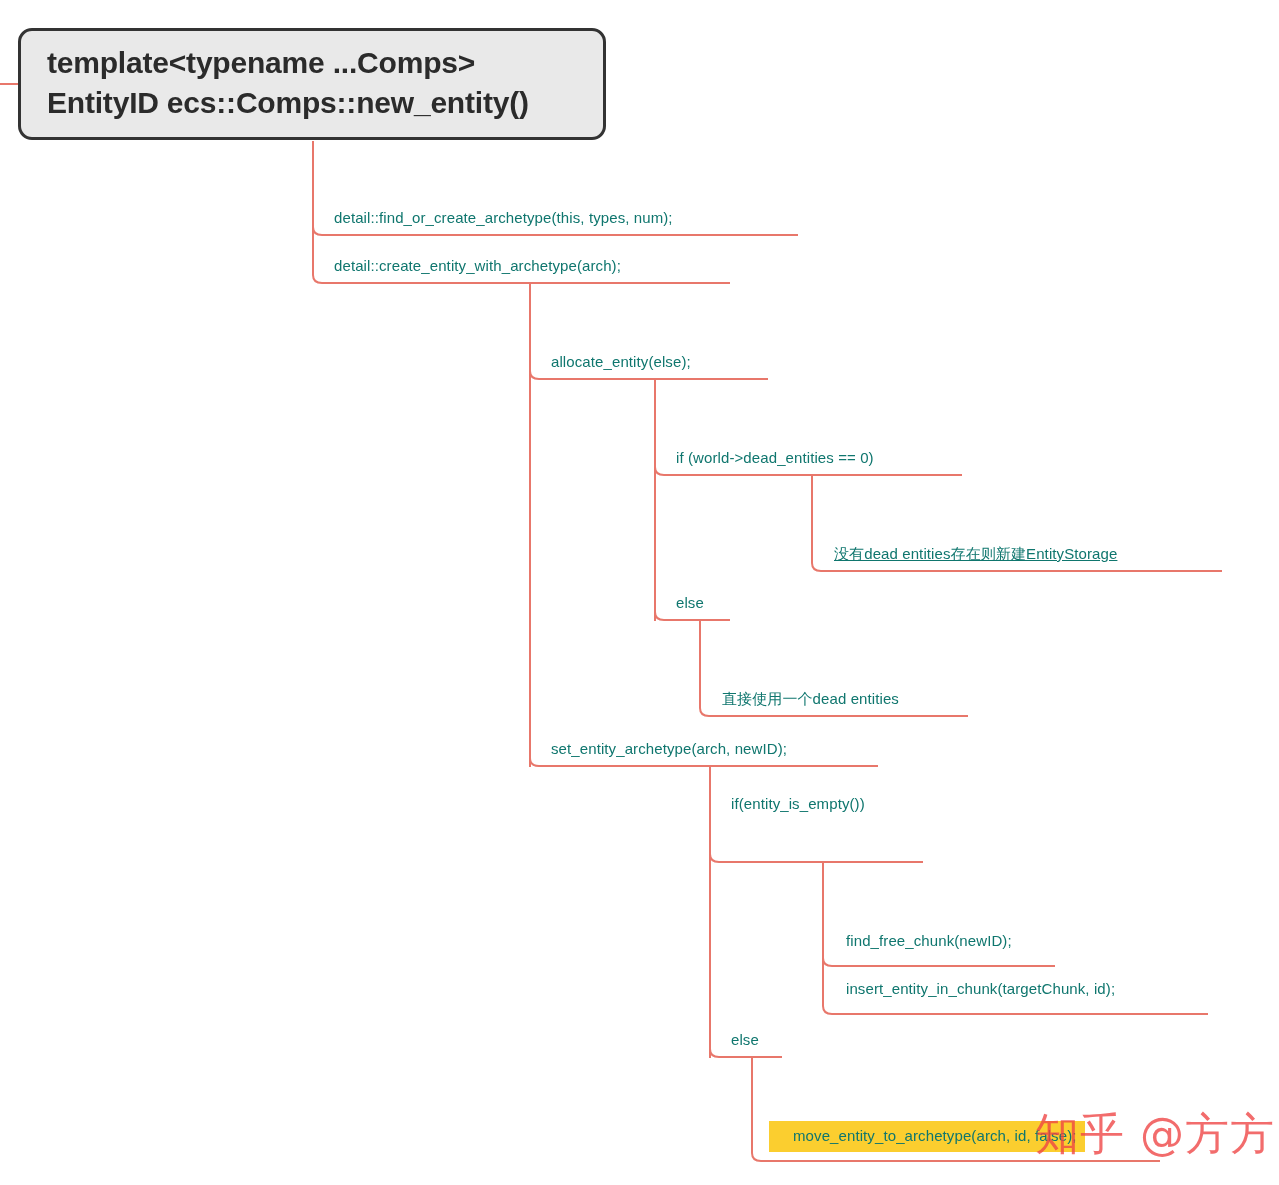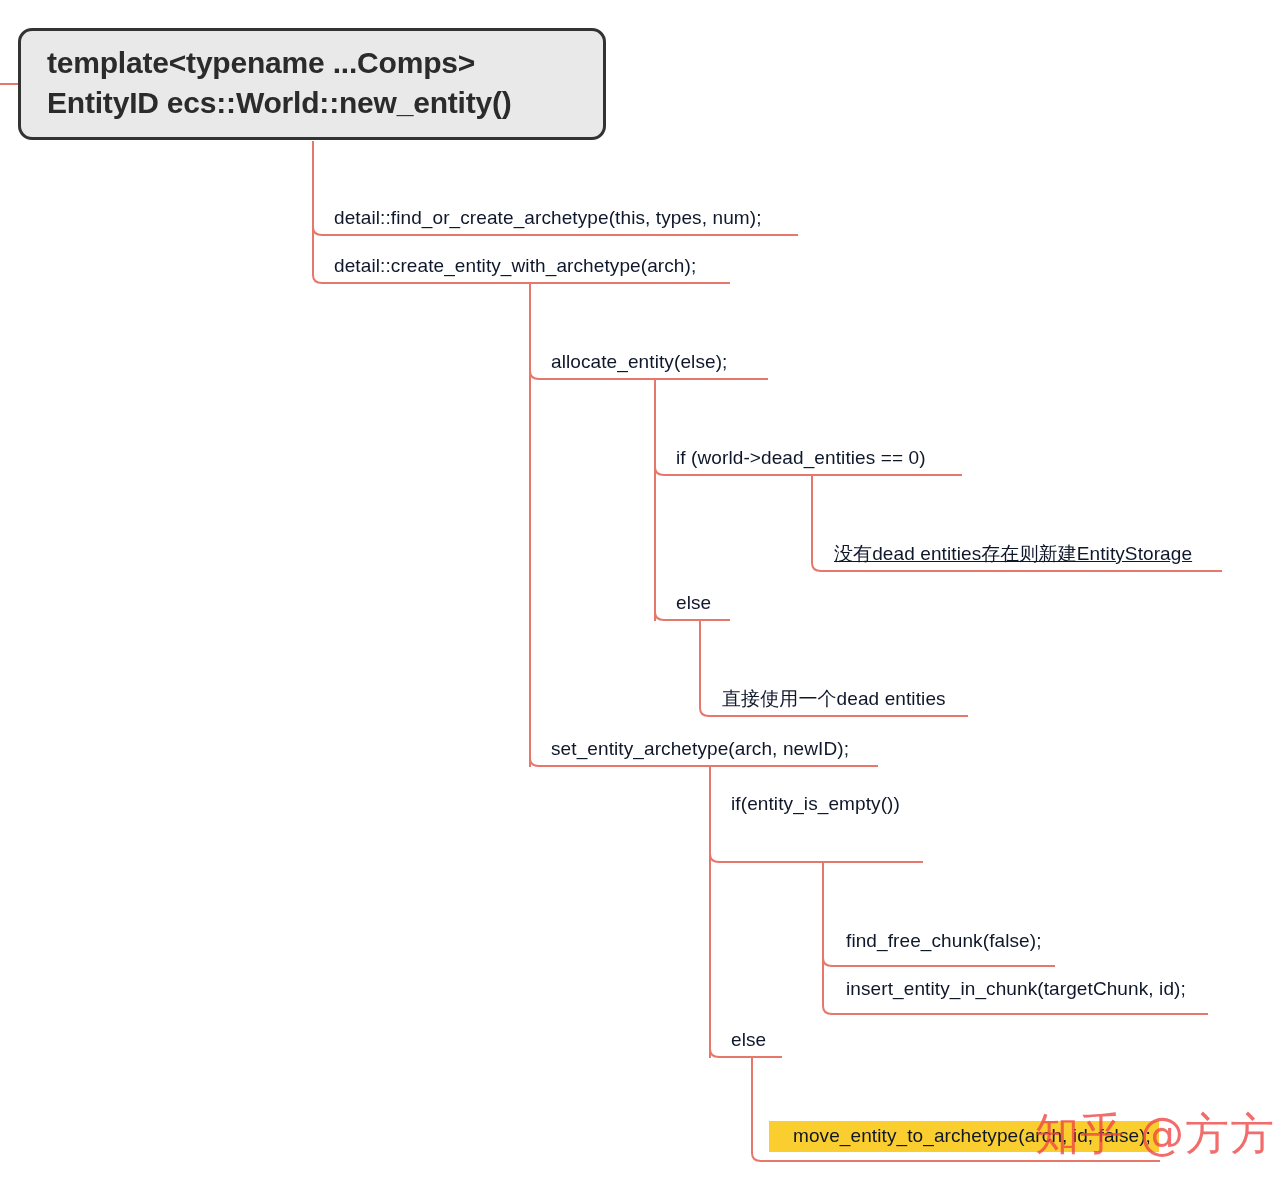--- a/index.html
+++ b/index.html
@@ -49,23 +49,23 @@
   .node-root .line {
     font-size: 30px;
     font-weight: 700;
     line-height: 38px;
     color: #2b2b2b;
     letter-spacing: -0.2px;
     white-space: nowrap;
   }
   .node-text {
     position: absolute;
-    font-size: 19px;
+    font-size: 15px;
     line-height: 24px;
-    color: #0f172a;
+    color: #0f766e;
     white-space: nowrap;
     letter-spacing: 0.1px;
   }
   .node-text.hl {
     background: #fbce2f;
     padding: 3px 8px 4px 24px;
   }
   .watermark {
     position: absolute;
     left: 1035px;
@@ -125,42 +125,42 @@
       <path d="M 823,950 L 823,958 Q 823,966 832,966 L 1055,966"></path>
       <path d="M 823,998 L 823,1006 Q 823,1014 832,1014 L 1208,1014"></path>
 
       <path d="M 752,1057 L 752,1153"></path>
       <path d="M 752,1145 L 752,1153 Q 752,1161 761,1161 L 1160,1161"></path>
     </g>
   </svg>
 
   <div class="node-root">
     <div class="line">template&lt;typename ...Comps&gt;</div>
-    <div class="line">EntityID ecs::World::new_entity()</div>
+    <div class="line">EntityID ecs::Comps::new_entity()</div>
   </div>
 
   <div class="node-text" style="left:334px; top:206px;">detail::find_or_create_archetype(this, types, num);</div>
 
   <div class="node-text" style="left:334px; top:254px;">detail::create_entity_with_archetype(arch);</div>
 
   <div class="node-text" style="left:551px; top:350px;">allocate_entity(else);</div>
 
   <div class="node-text" style="left:676px; top:446px;">if (world-&gt;dead_entities == 0)</div>
 
   <div class="node-text" style="left:834px; top:542px;text-decoration:underline;">没有dead entities存在则新建EntityStorage</div>
 
   <div class="node-text" style="left:676px; top:591px;">else</div>
 
   <div class="node-text" style="left:722px; top:687px;">直接使用一个dead entities</div>
 
   <div class="node-text" style="left:551px; top:737px;">set_entity_archetype(arch, newID);</div>
 
   <div class="node-text" style="left:731px; top:784px;margin-top:8px;">if(entity_is_empty())</div>
 
-  <div class="node-text" style="left:846px; top:929px;">find_free_chunk(false);</div>
+  <div class="node-text" style="left:846px; top:929px;">find_free_chunk(newID);</div>
 
   <div class="node-text" style="left:846px; top:977px;">insert_entity_in_chunk(targetChunk, id);</div>
 
   <div class="node-text" style="left:731px; top:1028px;">else</div>
 
   <div class="node-text hl" style="left:769px; top:1121px;">move_entity_to_archetype(arch, id, false);</div>
 
   <div class="watermark">知乎 @方方</div>
 
 </div>

